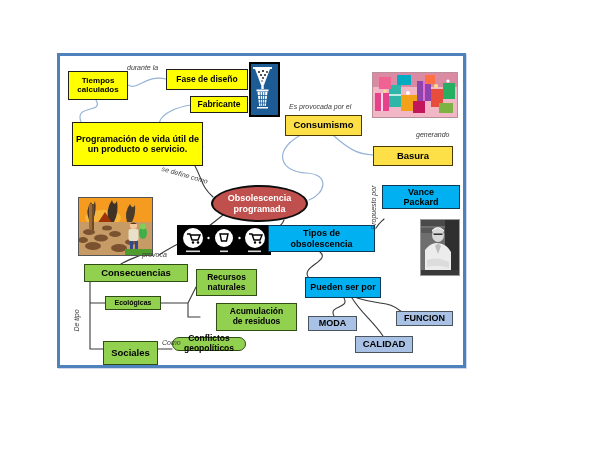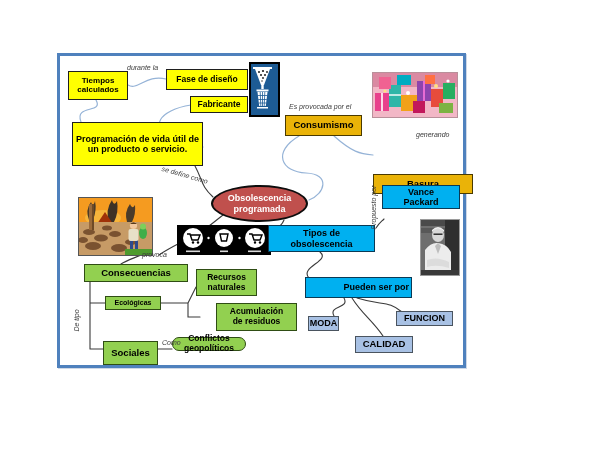--- a/index.html
+++ b/index.html
@@ -5,43 +5,43 @@
   html,body{margin:0;padding:0;background:#fff;}
   #stage{position:relative;width:600px;height:450px;background:#fff;overflow:hidden;
          font-family:"Liberation Sans",sans-serif;padding-left:40px;}
   .frame{position:absolute;left:57px;top:53px;width:403px;height:309px;
          border:3px solid #4f81bd;box-shadow:1px 1px 0 #cfd8e6;background:#fff;}
   svg.connectors{position:absolute;left:0;top:0;width:600px;height:450px;z-index:2;}
   .node{position:absolute;z-index:3;box-sizing:border-box;display:flex;align-items:center;
         justify-content:center;text-align:center;font-weight:bold;color:#000;
         border:1.5px solid #1f1f1f;line-height:1.12;padding:1px 2px;}
   .yellow{background:#ffff00;}
-  .orange{background:#eab308;border-color:#4a3a00;}
+  .orange{background:#fde047;border-color:#4a3a00;}
   .green{background:#92d050;border-color:#2f4d14;}
   .cyan{background:#00b0f0;border-color:#0a3a55;}
   .steel{background:#a8c1e4;border-color:#4a545f;}
   .ellipse{border-radius:50%;background:#c0504d;color:#fff;border:2.5px solid #0d0d0d;}
   .img-node{position:absolute;z-index:3;line-height:0;}
   .elabel{position:absolute;z-index:4;font-style:italic;font-size:7px;color:#3a3a3a;
           white-space:nowrap;line-height:1;}
   .rot{transform:rotate(-90deg);text-align:center;}
   
   #tiempos{left:68px;top:71px;width:60px;height:29px;font-size:8px;}
   #fase{left:166px;top:69px;width:82px;height:21px;font-size:8.5px;}
   #fabricante{left:190px;top:96px;width:58px;height:17px;font-size:8.5px;}
   #programacion{left:72px;top:122px;width:131px;height:44px;font-size:9px;}
   #consumismo{left:285px;top:115px;width:77px;height:21px;font-size:9.5px;}
-  #basura{left:373px;top:146px;width:100px;height:20px;font-size:9.5px;margin-top:28px;}
+  #basura{left:373px;top:146px;width:80px;height:20px;font-size:9.5px;}
   #central{left:211px;top:185px;width:97px;height:37px;font-size:9px;}
   #central span{max-width:80px;}
   #tipos{left:268px;top:225px;width:107px;height:27px;font-size:9px;}
   #vance{left:382px;top:185px;width:78px;height:24px;font-size:9px;}
   #vance span{max-width:50px;}
-  #pueden{left:305px;top:277px;width:107px;height:21px;font-size:9px;justify-content:flex-end;}
-  #moda{left:308px;top:316px;width:31px;height:15px;font-size:9px;}
+  #pueden{left:305px;top:277px;width:76px;height:21px;font-size:9px;}
+  #moda{left:308px;top:316px;width:49px;height:15px;font-size:9px;}
   #funcion{left:396px;top:311px;width:57px;height:15px;font-size:9px;}
   #calidad{left:355px;top:336px;width:58px;height:17px;font-size:9.5px;}
   #consecuencias{left:84px;top:264px;width:104px;height:18px;font-size:9.5px;}
   #ecologicas{left:105px;top:296px;width:56px;height:14px;font-size:7px;}
   #sociales{left:103px;top:341px;width:55px;height:24px;font-size:9.5px;}
   #recursos{left:196px;top:269px;width:61px;height:27px;font-size:8.5px;}
   #acumulacion{left:200px;top:303px;width:81px;height:28px;font-size:8.5px;margin-left:16px;}
   #acumulacion span{max-width:62px;}
   #conflictos{left:172px;top:337px;width:74px;height:14px;font-size:8.5px;border-radius:8px;}
   

